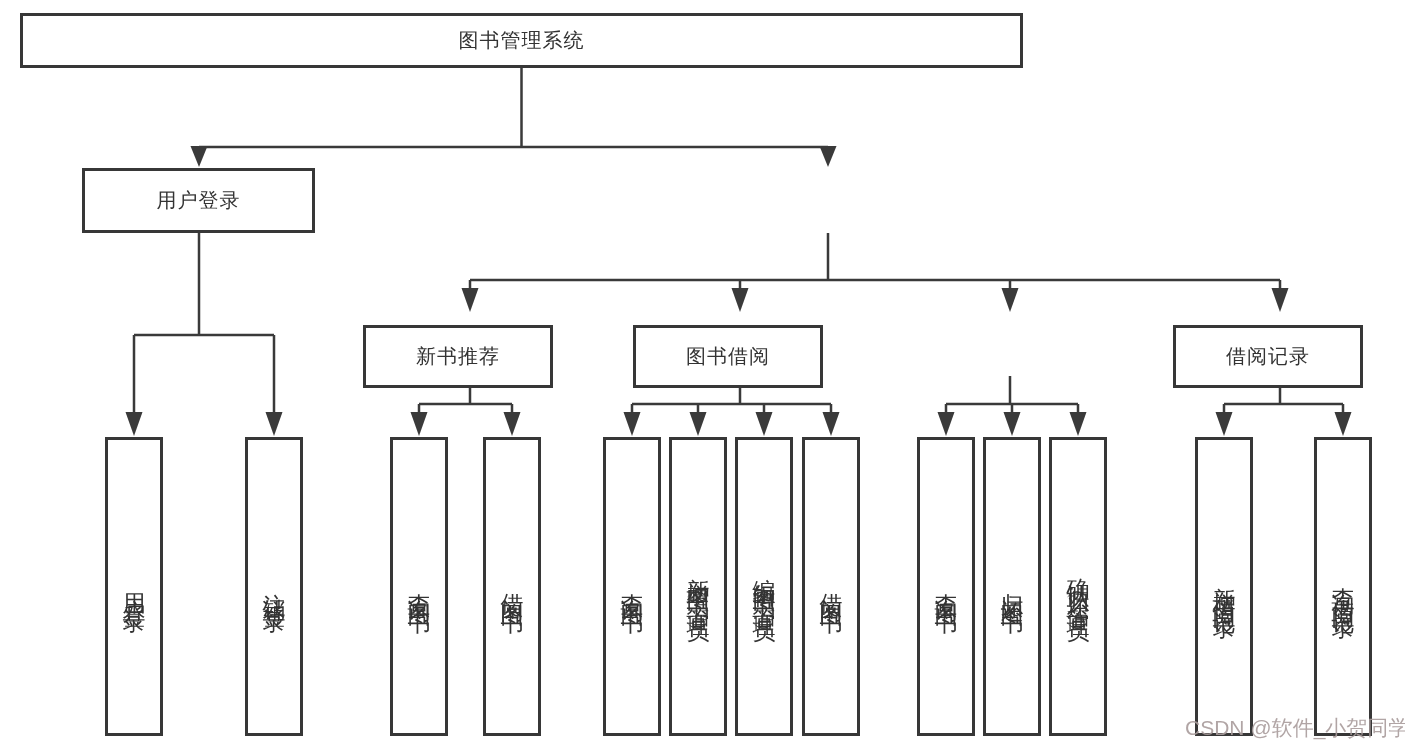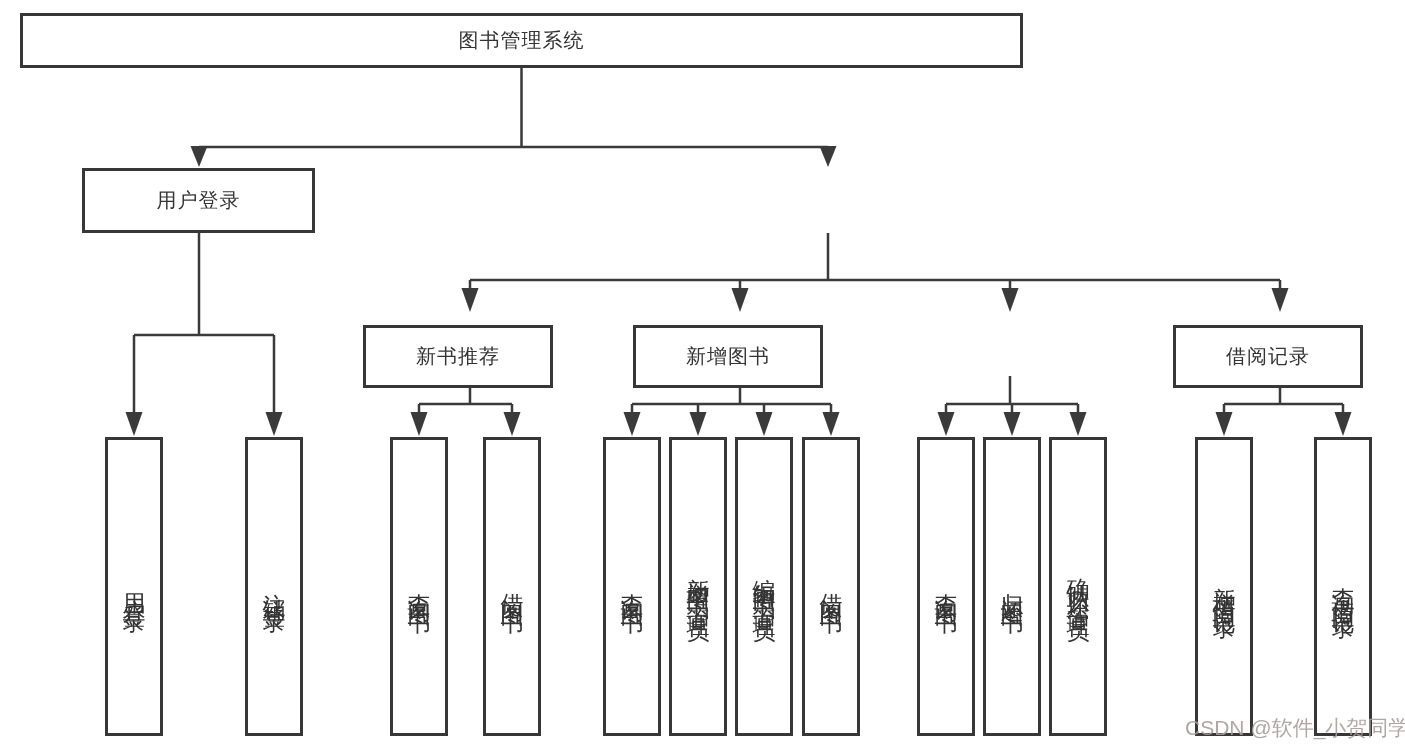--- a/index.html
+++ b/index.html
@@ -90,21 +90,21 @@
     <path d="M1280 376 V404 M1224 404 H1343 M1224 404 V413 M1343 404 V413"></path>
     <polygon points="1215.5,412 1232.5,412 1224,436"></polygon>
     <polygon points="1334.5,412 1351.5,412 1343,436"></polygon>
   </svg>
 
   <div class="node hnode root">图书管理系统</div>
 
   <div class="node hnode lvl2" style="left:82px">用户登录</div>
 
   <div class="node hnode lvl3" style="left:363px">新书推荐</div>
-  <div class="node hnode lvl3" style="left:633px">新增图书</div>
+  <div class="node hnode lvl3" style="left:633px">图书借阅</div>
   <div class="node hnode lvl3" style="left:1173px">借阅记录</div>
 
   <div class="node leaf" style="left:105px">
     <span class="vtext">用户登录</span>
   </div>
   <div class="node leaf" style="left:245px">
     <span class="vtext">注销登录</span>
   </div>
 
   <div class="node leaf" style="left:390px">

